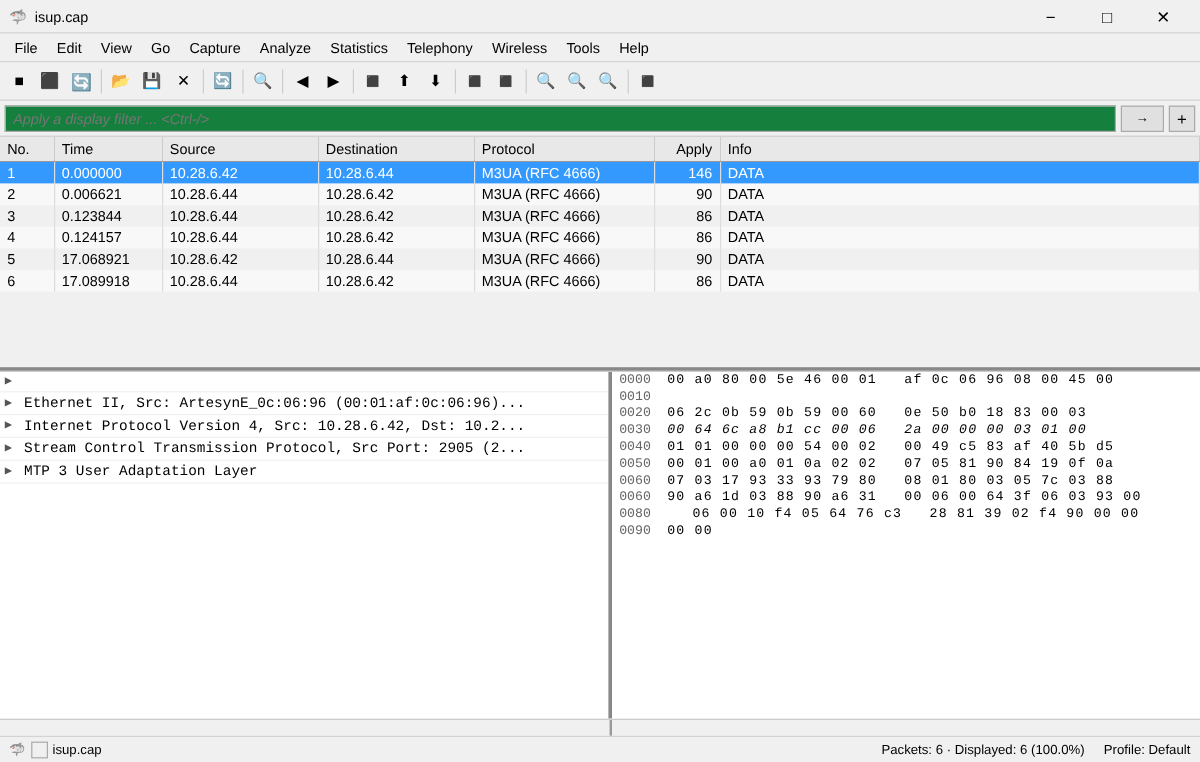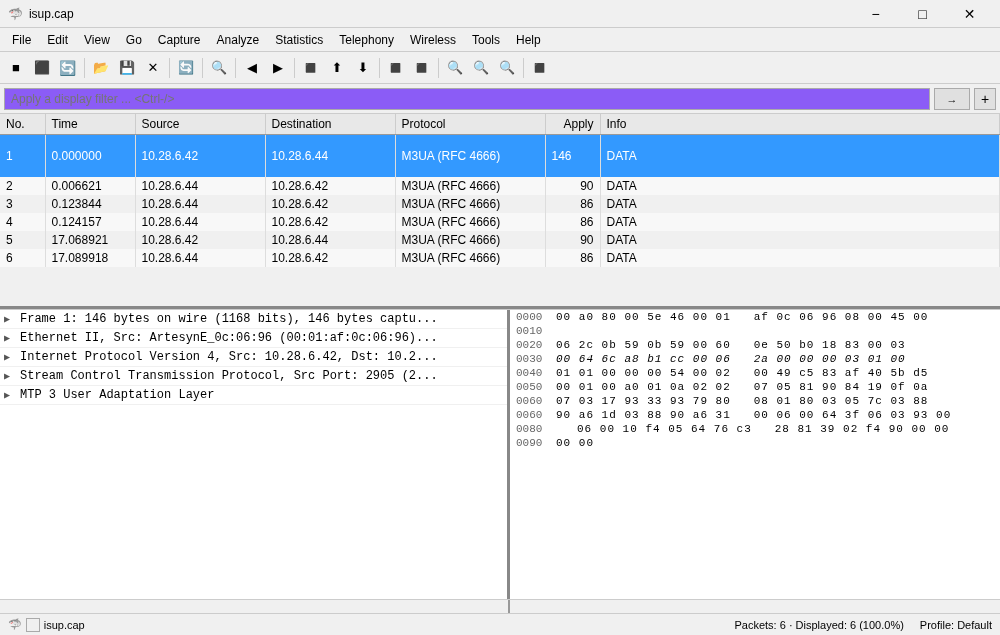--- a/index.html
+++ b/index.html
@@ -15,21 +15,21 @@
     #menubar { background: #f0f0f0; height: 24px; display: flex; align-items: center; padding: 0 4px; border-bottom: 1px solid #ccc; }
     .menu-item { padding: 2px 8px; cursor: pointer; font-size: 12px; }
     
     
     #toolbar { background: #f0f0f0; height: 32px; display: flex; align-items: center; padding: 0 4px; gap: 2px; border-bottom: 1px solid #ccc; }
     .tb-btn { width: 24px; height: 24px; border: 1px solid transparent; background: transparent; cursor: pointer; display: flex; align-items: center; justify-content: center; font-size: 13px; }
     .tb-sep { width: 1px; height: 20px; background: #ccc; margin: 0 2px; }
     
     
     #filterbar { background: #f0f0f0; height: 30px; display: flex; align-items: center; padding: 2px 4px; gap: 4px; border-bottom: 1px solid #ccc; }
-    #filter-input { flex: 1; height: 22px; border: 1px solid #aaa; padding: 0 6px; font-size: 12px; background: #8b5cf6; }
+    #filter-input { flex: 1; height: 22px; border: 1px solid #aaa; padding: 0 6px; font-size: 12px; background: #15803d; font-style: italic; }
     .filter-btn { height: 22px; width: 36px; border: 1px solid #aaa; background: #e0e0e0; cursor: pointer; font-size: 11px; display: flex; align-items: center; justify-content: center; }
     .filter-plus { height: 22px; width: 22px; border: 1px solid #aaa; background: #e0e0e0; cursor: pointer; font-size: 14px; display: flex; align-items: center; justify-content: center; }
     
     
     #main { display: flex; flex-direction: column; height: calc(635px - 28px - 24px - 32px - 30px - 22px); }
     #packet-table { width: 100%; border-collapse: collapse; }
     #packet-table th { background: #e8e8e8; border-right: 1px solid #ccc; border-bottom: 1px solid #999; padding: 2px 6px; text-align: left; font-weight: normal; font-size: 12px; position: sticky; top: 0; }
     #packet-table td { padding: 1px 6px; border-right: 1px solid #ddd; font-size: 12px; white-space: nowrap; }
     
     
@@ -128,21 +128,21 @@
           <th style="background:#e8e8e8;border-bottom:1px solid #999;padding:3px 6px;text-align:left;font-weight:normal;font-size:12px;">Info</th>
         </tr>
       </thead>
       <tbody id="packet-tbody">
       <tr style="background: rgb(51, 153, 255); color: white;">
             <td style="padding: 2px 6px; border-right: 1px solid rgb(221, 221, 221); font-size: 12px; white-space: nowrap;">1</td>
             <td style="padding: 2px 6px; border-right: 1px solid rgb(221, 221, 221); font-size: 12px; white-space: nowrap;">0.000000</td>
             <td style="padding: 2px 6px; border-right: 1px solid rgb(221, 221, 221); font-size: 12px; white-space: nowrap;">10.28.6.42</td>
             <td style="padding: 2px 6px; border-right: 1px solid rgb(221, 221, 221); font-size: 12px; white-space: nowrap;">10.28.6.44</td>
             <td style="padding: 2px 6px; border-right: 1px solid rgb(221, 221, 221); font-size: 12px; white-space: nowrap;">M3UA (RFC 4666)</td>
-            <td style="padding: 14px 6px; border-right: 1px solid rgb(221, 221, 221); font-size: 12px; white-space: nowrap; text-align: left;">146</td>
+            <td style="padding: 2px 6px; border-right: 1px solid rgb(221, 221, 221); font-size: 12px; white-space: nowrap; text-align: right;">146</td>
             <td style="padding: 2px 6px; border-right: 1px solid rgb(221, 221, 221); font-size: 12px; white-space: nowrap;">DATA</td>
           </tr>
           <tr style="background: rgb(248, 248, 248);">
             <td style="padding: 2px 6px; border-right: 1px solid rgb(221, 221, 221); font-size: 12px; white-space: nowrap;">2</td>
             <td style="padding: 2px 6px; border-right: 1px solid rgb(221, 221, 221); font-size: 12px; white-space: nowrap;">0.006621</td>
             <td style="padding: 2px 6px; border-right: 1px solid rgb(221, 221, 221); font-size: 12px; white-space: nowrap;">10.28.6.44</td>
             <td style="padding: 2px 6px; border-right: 1px solid rgb(221, 221, 221); font-size: 12px; white-space: nowrap;">10.28.6.42</td>
             <td style="padding: 2px 6px; border-right: 1px solid rgb(221, 221, 221); font-size: 12px; white-space: nowrap;">M3UA (RFC 4666)</td>
             <td style="padding: 2px 6px; border-right: 1px solid rgb(221, 221, 221); font-size: 12px; white-space: nowrap; text-align: right;">90</td>
             <td style="padding: 2px 6px; border-right: 1px solid rgb(221, 221, 221); font-size: 12px; white-space: nowrap;">DATA</td>
@@ -185,21 +185,20 @@
           </tr>
         </tbody>
     </table>
   </div>
 
   <div id="bottom" style="display:flex;flex:1;overflow:hidden;">
 
     <div id="packet-detail" style="width:510px;border-right:3px solid #888;overflow-y:auto;background:white;font-size:12px;font-family:'Courier New',monospace;">
     <div style="display: flex; align-items: center; padding: 2px 4px; font-size: 12px; cursor: pointer; border-bottom: 1px solid rgb(240, 240, 240);">
           <span style="width:14px;color:#555;font-size:10px;margin-right:2px;">▶</span>
-          <span>Frame 1: 146 bytes on wire (1168 bits), 146 bytes captu...</span>
         </div>
         <div style="display: flex; align-items: center; padding: 2px 4px; font-size: 12px; cursor: pointer; border-bottom: 1px solid rgb(240, 240, 240);">
           <span style="width:14px;color:#555;font-size:10px;margin-right:2px;">▶</span>
           <span>Ethernet II, Src: ArtesynE_0c:06:96 (00:01:af:0c:06:96)...</span>
         </div>
         <div style="display: flex; align-items: center; padding: 2px 4px; font-size: 12px; cursor: pointer; border-bottom: 1px solid rgb(240, 240, 240);">
           <span style="width:14px;color:#555;font-size:10px;margin-right:2px;">▶</span>
           <span>Internet Protocol Version 4, Src: 10.28.6.42, Dst: 10.2...</span>
         </div>
         <div style="display: flex; align-items: center; padding: 2px 4px; font-size: 12px; cursor: pointer; border-bottom: 1px solid rgb(240, 240, 240);">

